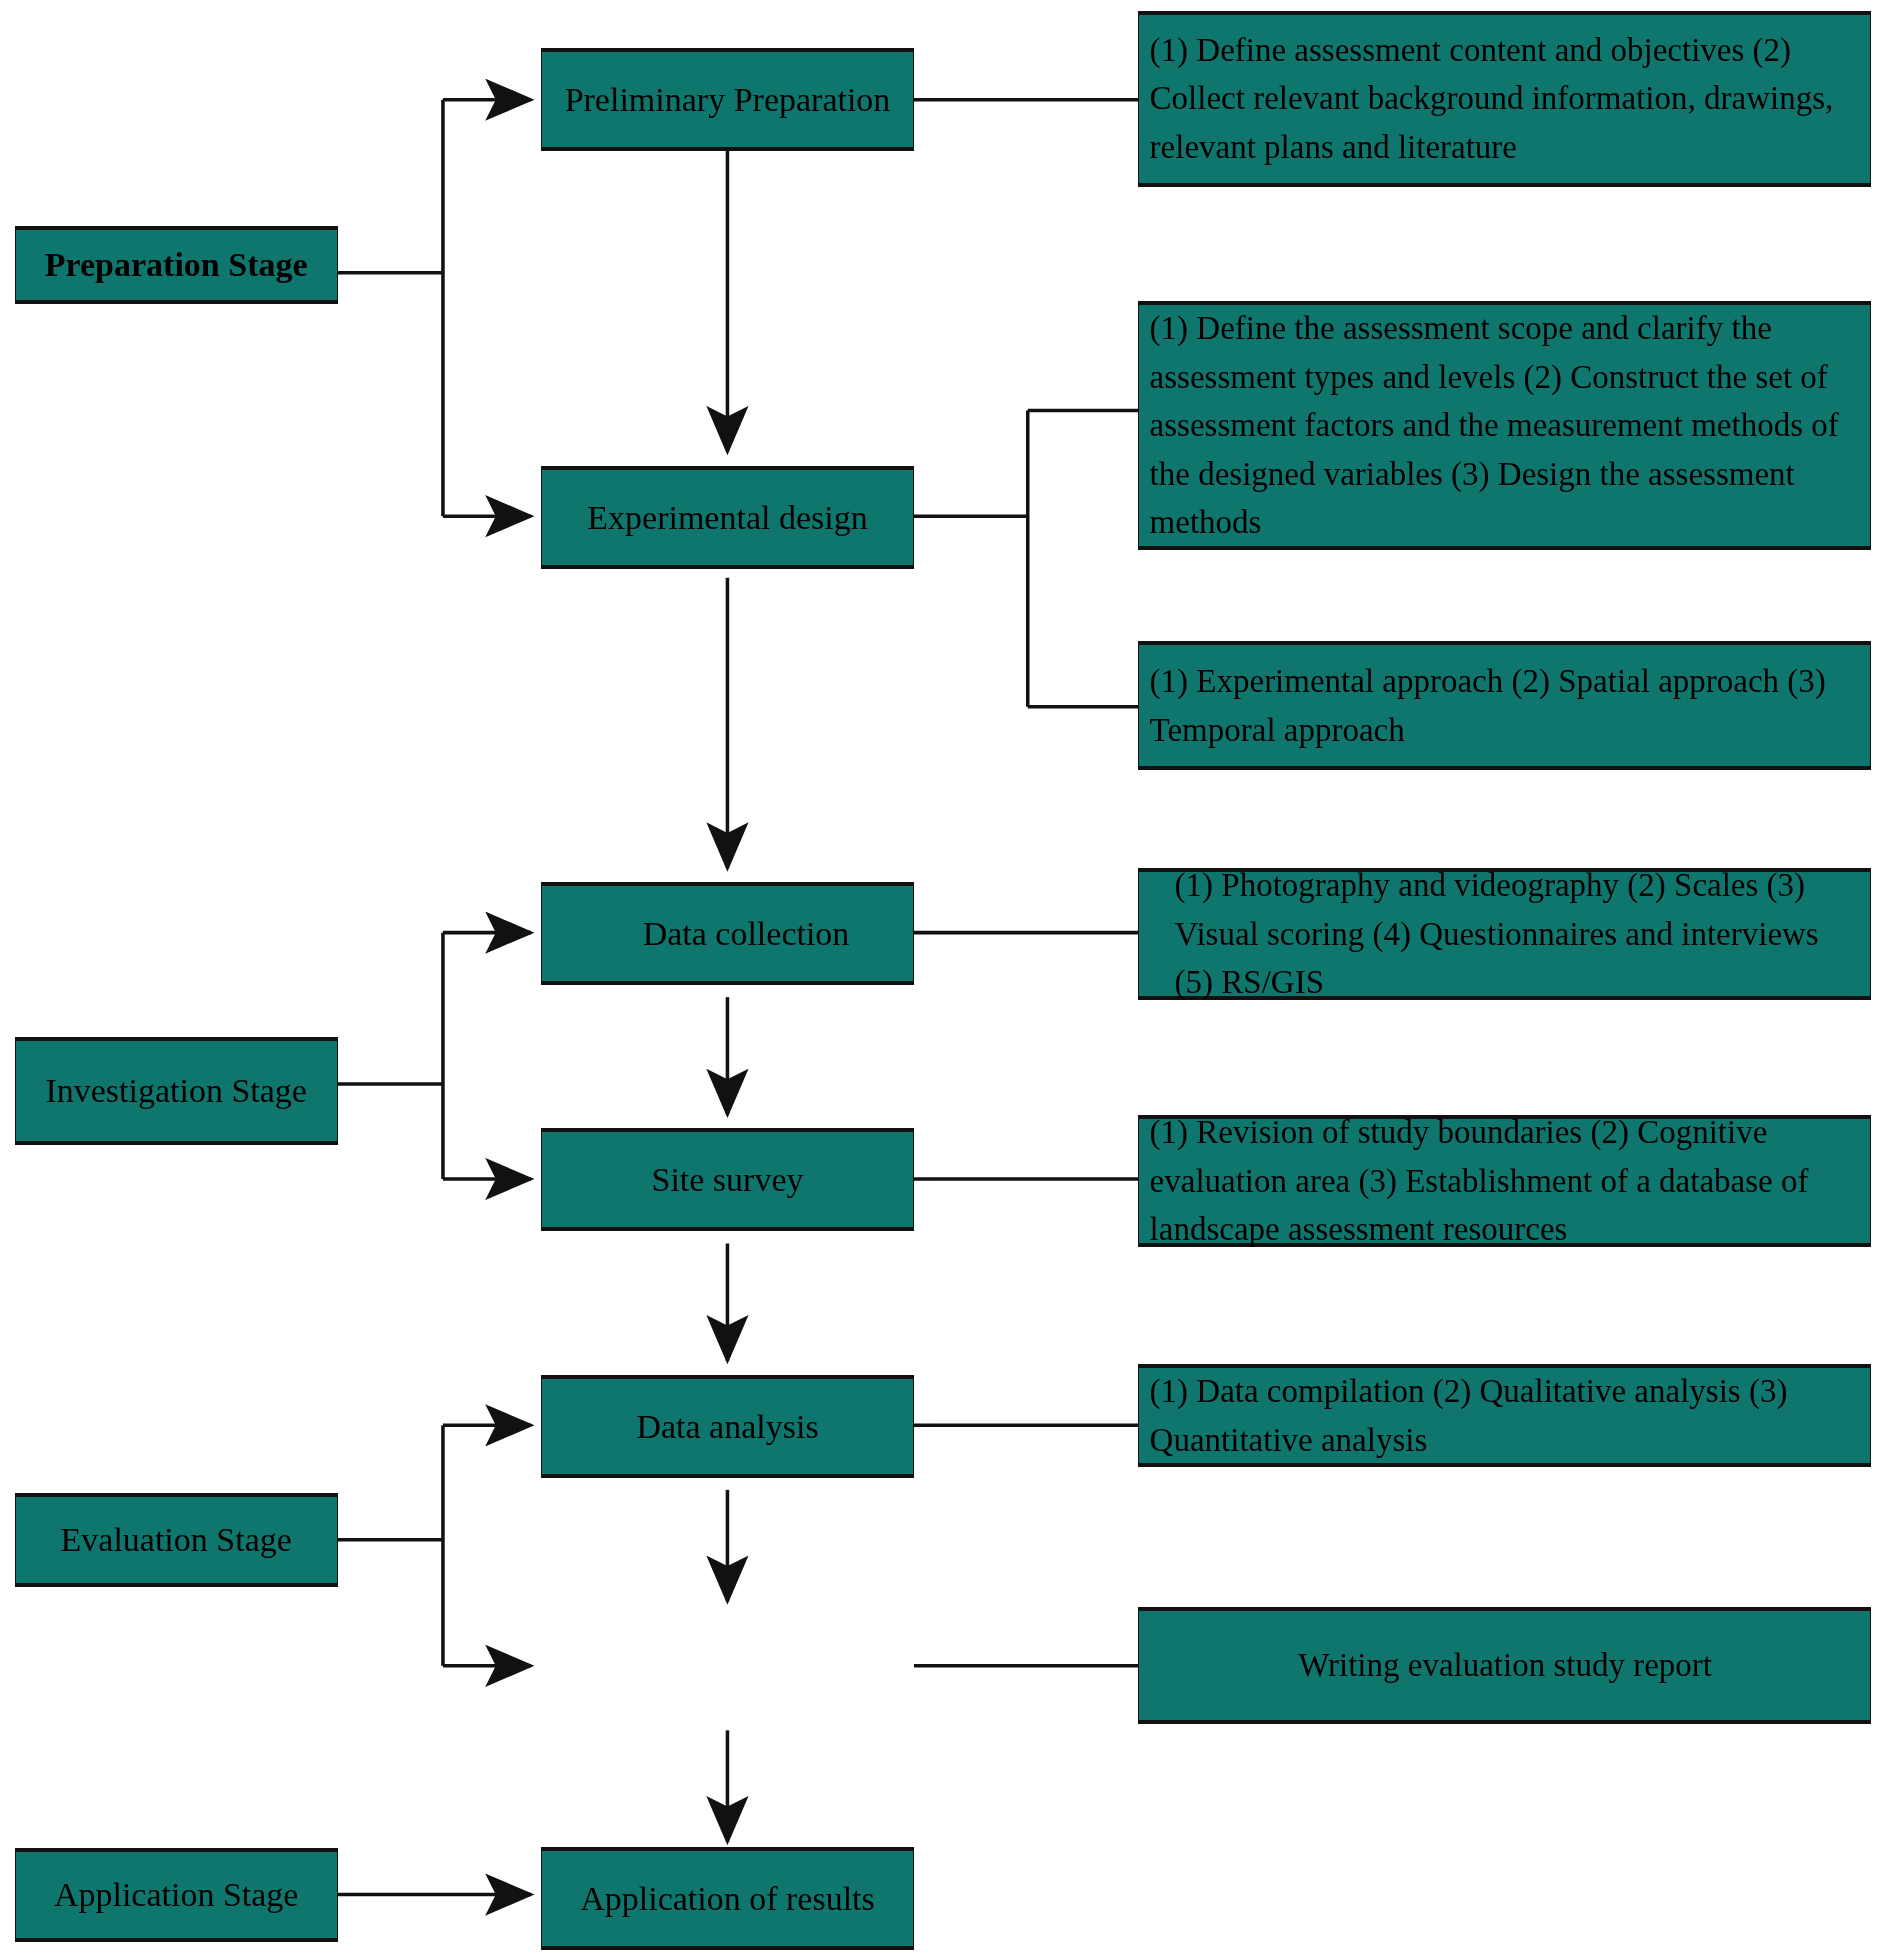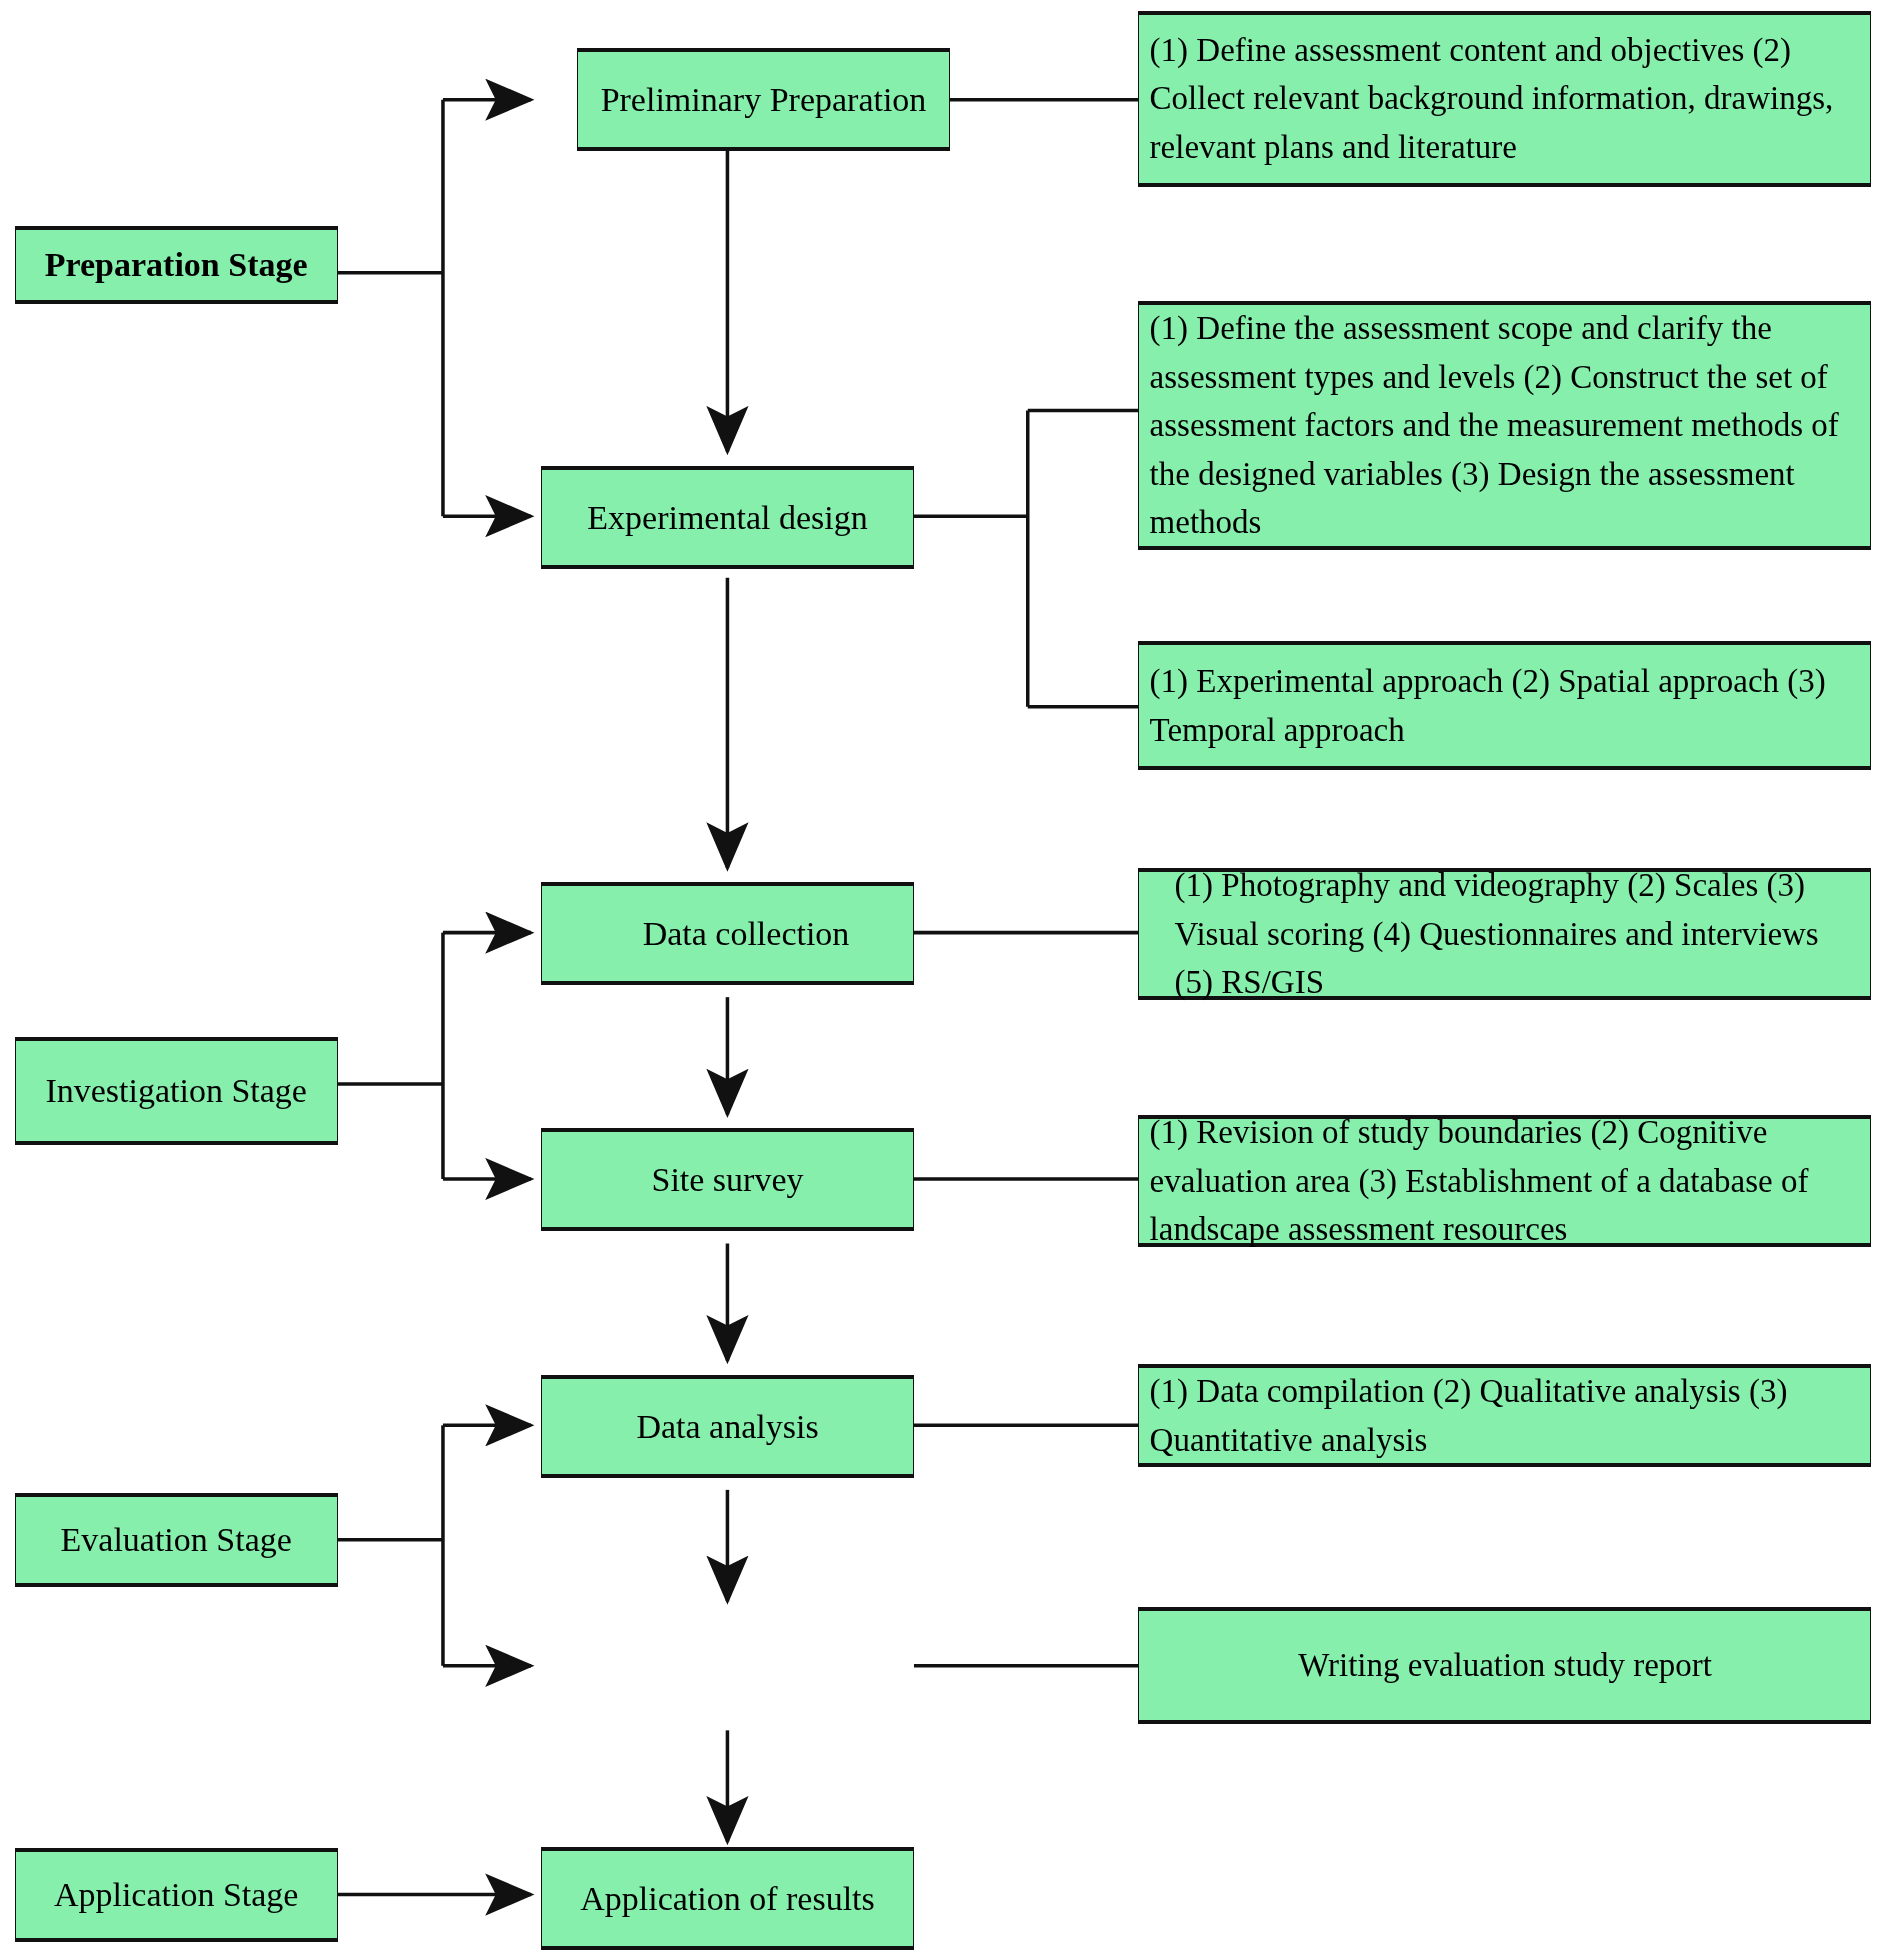--- a/index.html
+++ b/index.html
@@ -20,21 +20,21 @@
     position: absolute;
     left: 0;
     top: 0;
     width: 1886px;
     height: 1955px;
     pointer-events: none;
   }
   .node {
     position: absolute;
     box-sizing: border-box;
-    background: #86efac;
+    background: #0f766e;
     border: 1.8px solid #111111;
     display: flex;
     align-items: center;
     justify-content: center;
     text-align: center;
     z-index: 5;
   }
   .node.thickedge {
     border-top-width: 4.1px;
     border-bottom-width: 4.1px;
@@ -122,21 +122,21 @@
   </div>
 
   <div class="node thickedge stage-box" style="left:14.7px; top:1493px; width:323px; height:94px;">
     <span class="label">Evaluation Stage</span>
   </div>
 
   <div class="node thickedge stage-box" style="left:14.7px; top:1848px; width:323px; height:94px;">
     <span class="label">Application Stage</span>
   </div>
 
-  <div class="node thickedge proc-box" style="left:541px; top:48px; width:373px; height:103px;margin-left:36px;">
+  <div class="node thickedge proc-box" style="left:541px; top:48px; width:373px; height:103px;">
     <span class="label">Preliminary Preparation</span>
   </div>
 
   <div class="node thickedge proc-box" style="left:541px; top:466px; width:373px; height:103px;">
     <span class="label">Experimental design</span>
   </div>
 
   <div class="node thickedge proc-box" style="left:541px; top:882px; width:373px; height:103px;padding-left:37px;">
     <span class="label">Data collection</span>
   </div>

